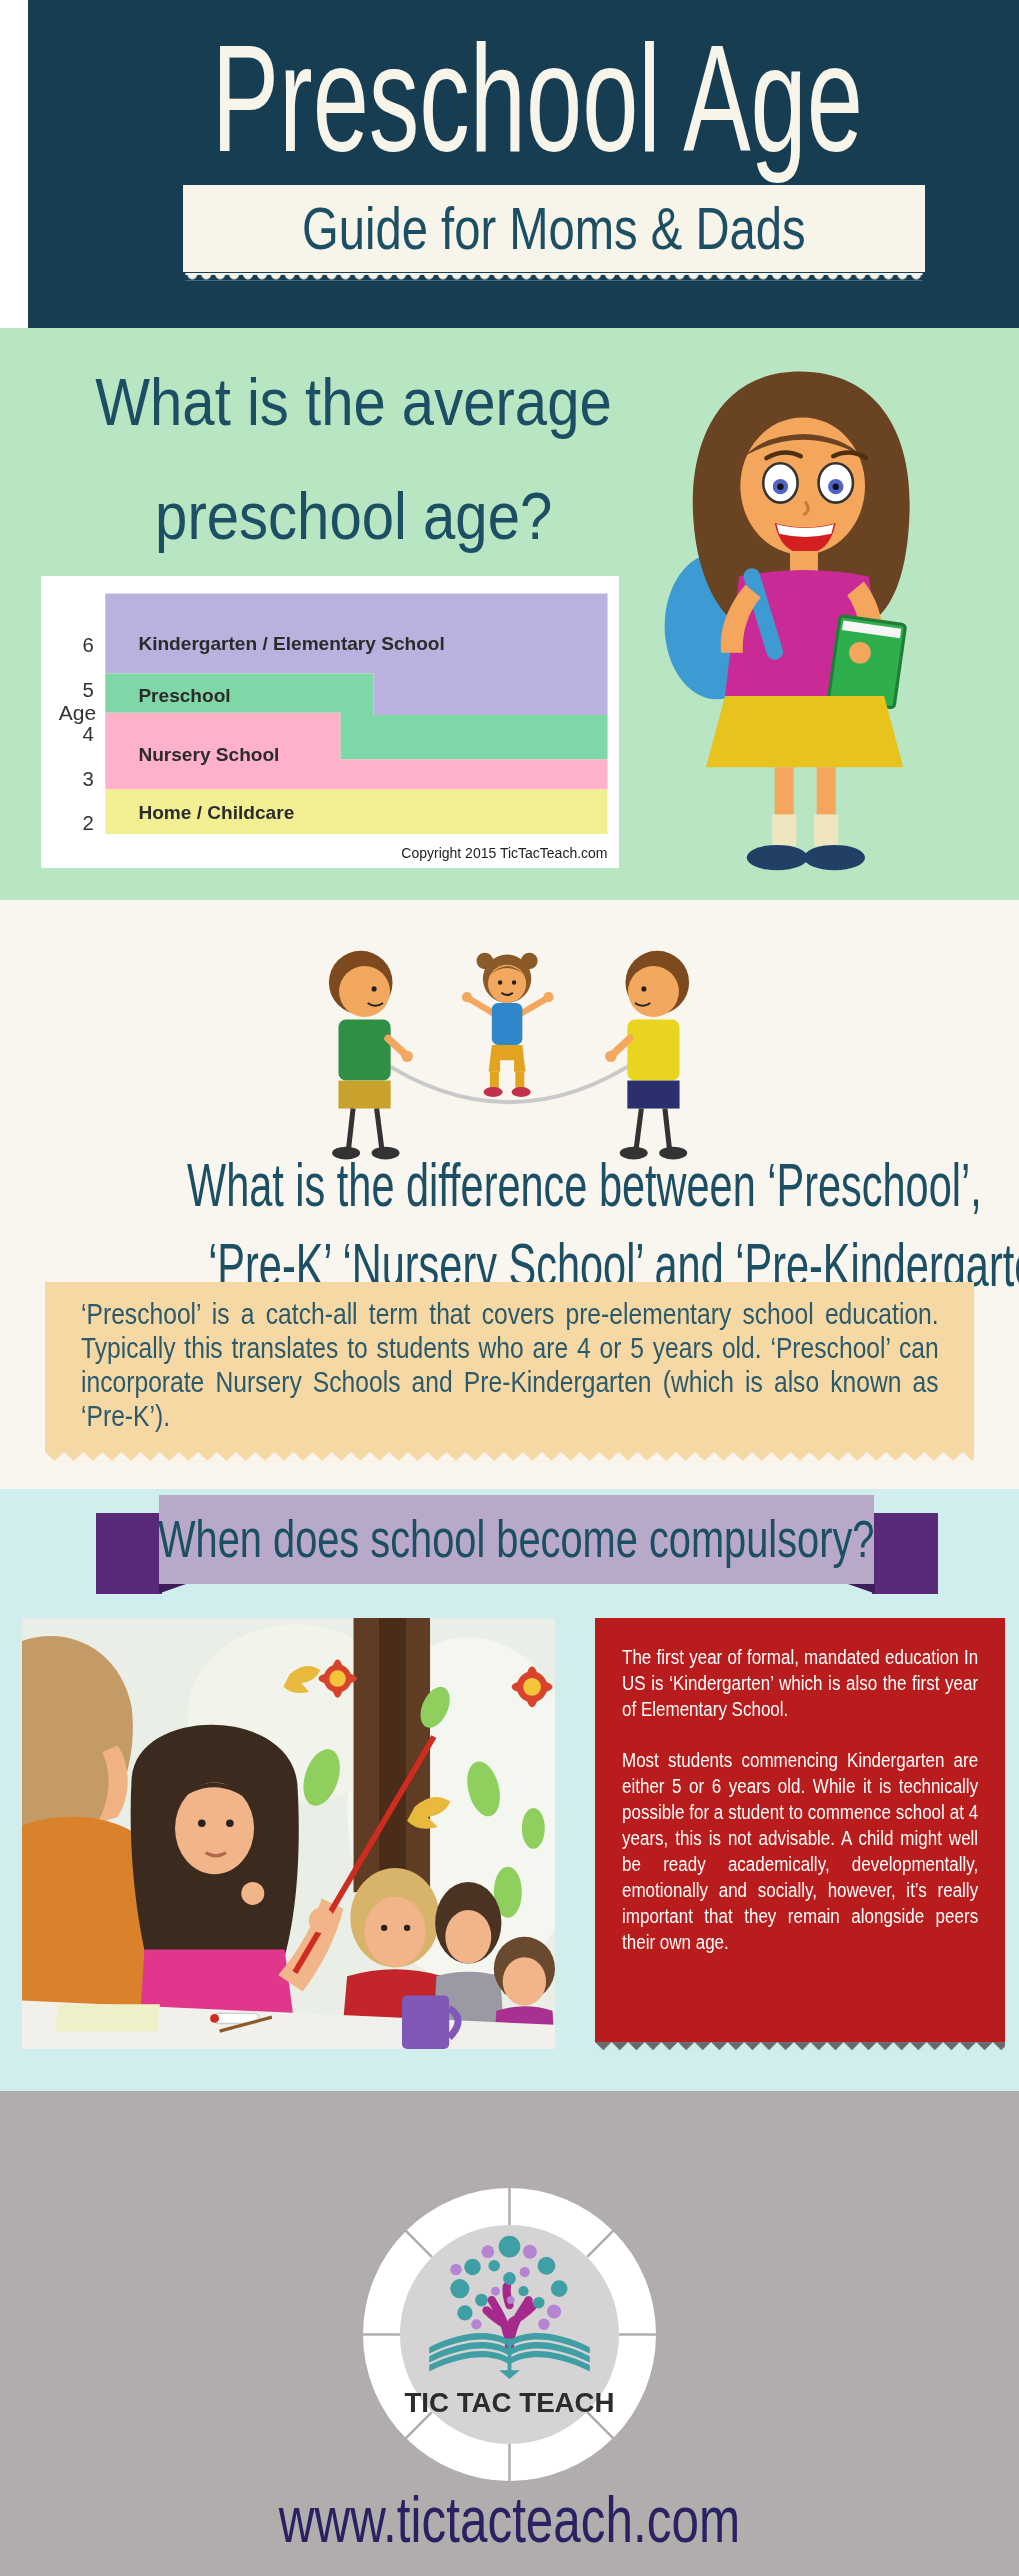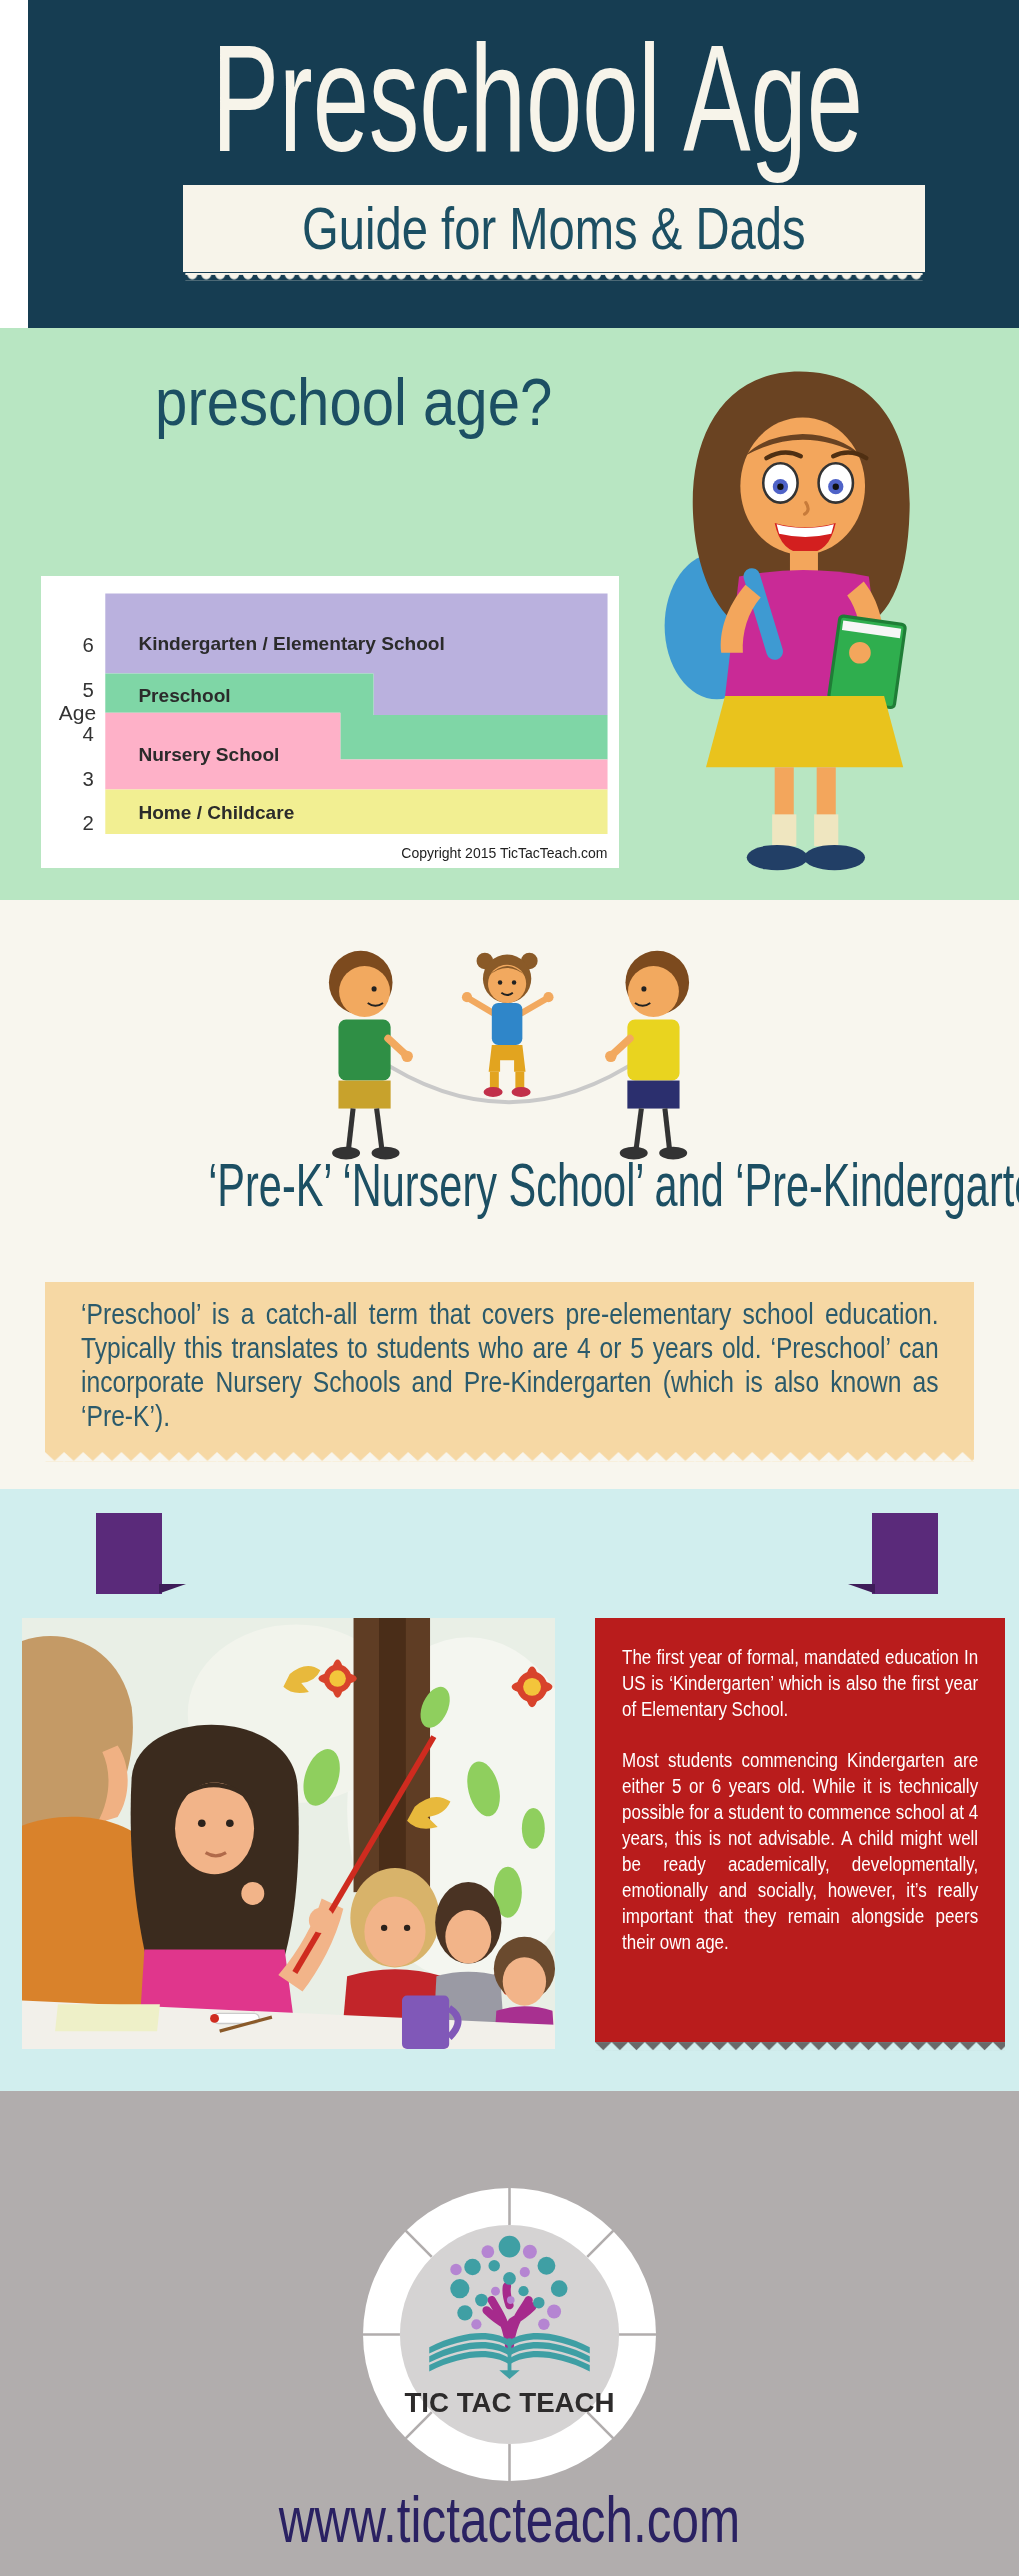--- a/index.html
+++ b/index.html
@@ -85,20 +85,21 @@
           <circle cx="11" cy="2" r="8" fill="#f7f4ea"></circle>
         </pattern>
       </defs>
       <rect width="1165" height="12" fill="url(#scal)"></rect>
     </svg>
   </div>
 
   <div class="abs sec-green"></div>
 
   <div class="abs q1">
+    <div><span class="cond">What is the average</span></div>
     <div><span class="cond">preschool age?</span></div>
   </div>
 
   <div class="abs chart-panel">
     <svg width="578" height="292" viewBox="0 0 908 458">
         <polygon points="101,27 890,27 890,218.10000000000002 522.326,218.10000000000002 522.326,152.99999999999997 101,152.99999999999997" fill="#bab1de"></polygon>
         <polygon points="101,152.99999999999997 522.326,152.99999999999997 522.326,218.10000000000002 890,218.10000000000002 890,288.1 470.252,288.1 470.252,214.59999999999997 101,214.59999999999997" fill="#7fd6a6"></polygon>
         <polygon points="101,214.59999999999997 470.252,214.59999999999997 470.252,288.1 890,288.1 890,335 101,335" fill="#feb1c8"></polygon>
         <polygon points="101,335 890,335 890,405 101,405" fill="#f2ef92"></polygon>
         <text x="153" y="115.70000000000005" class="band-label">Kindergarten / Elementary School</text>
@@ -198,20 +199,21 @@
       <circle cx="490" cy="208" r="9" fill="#f2a95f"></circle>
       <rect x="516" y="246" width="82" height="44" fill="#2b2f6e"></rect>
       <path d="M538,290 L530,352" stroke="#333333" stroke-width="8"></path>
       <path d="M575,290 L582,352" stroke="#333333" stroke-width="8"></path>
       <ellipse cx="526" cy="360" rx="22" ry="10" fill="#333333"></ellipse>
       <ellipse cx="588" cy="360" rx="22" ry="10" fill="#333333"></ellipse>
     </g>
   </svg>
 
   <div class="abs q2">
+    <div><span class="cond">What is the difference between ‘Preschool’,</span></div>
     <div><span class="cond">‘Pre-K’ ‘Nursery School’ and ‘Pre-Kindergarten’?</span></div>
   </div>
 
   <div class="abs tan-box">
     <div class="tan-fill">
       <div class="squeeze">‘Preschool’ is a catch-all term that covers pre-elementary school education. Typically this translates to students who are 4 or 5 years old. ‘Preschool’ can incorporate Nursery Schools and Pre-Kindergarten (which is also known as ‘Pre-K’).</div>
     </div>
     <svg class="zz-strip" width="929" height="9.6" viewBox="0 0 1458 15">
       <defs>
         <pattern id="zzt" width="30" height="15" patternUnits="userSpaceOnUse">
@@ -221,20 +223,23 @@
       <rect width="1458" height="15" fill="url(#zzt)"></rect>
     </svg>
   </div>
 
   <div class="abs sec-blue"></div>
 
   <div class="abs ribbon-tail" style="left:96px;"></div>
   <div class="abs ribbon-tail" style="left:872px;"></div>
   <div class="abs ribbon-fold" style="left:159px;clip-path:polygon(0 0,100% 0,0 100%);"></div>
   <div class="abs ribbon-fold" style="left:848px;clip-path:polygon(0 0,100% 0,100% 100%);"></div>
+  <div class="abs ribbon-band">
+    <span class="cond">When does school become compulsory?</span>
+  </div>
 
   <svg class="abs photo" viewBox="0 0 836 676">
     <rect width="836" height="676" fill="#e9efe6"></rect>
     <ellipse cx="700" cy="300" rx="190" ry="270" fill="#f4f6f0"></ellipse>
     <ellipse cx="430" cy="150" rx="170" ry="140" fill="#f2f4ec"></ellipse>
     <rect x="520" y="0" width="120" height="430" fill="#5f3d24"></rect>
     <rect x="560" y="0" width="42" height="430" fill="#4a2d18"></rect>
     <g>
       <ellipse cx="470" cy="250" rx="26" ry="46" fill="#8fcf5e" transform="rotate(18 470 250)"></ellipse>
       <ellipse cx="724" cy="268" rx="24" ry="44" fill="#8fcf5e" transform="rotate(-14 724 268)"></ellipse>

